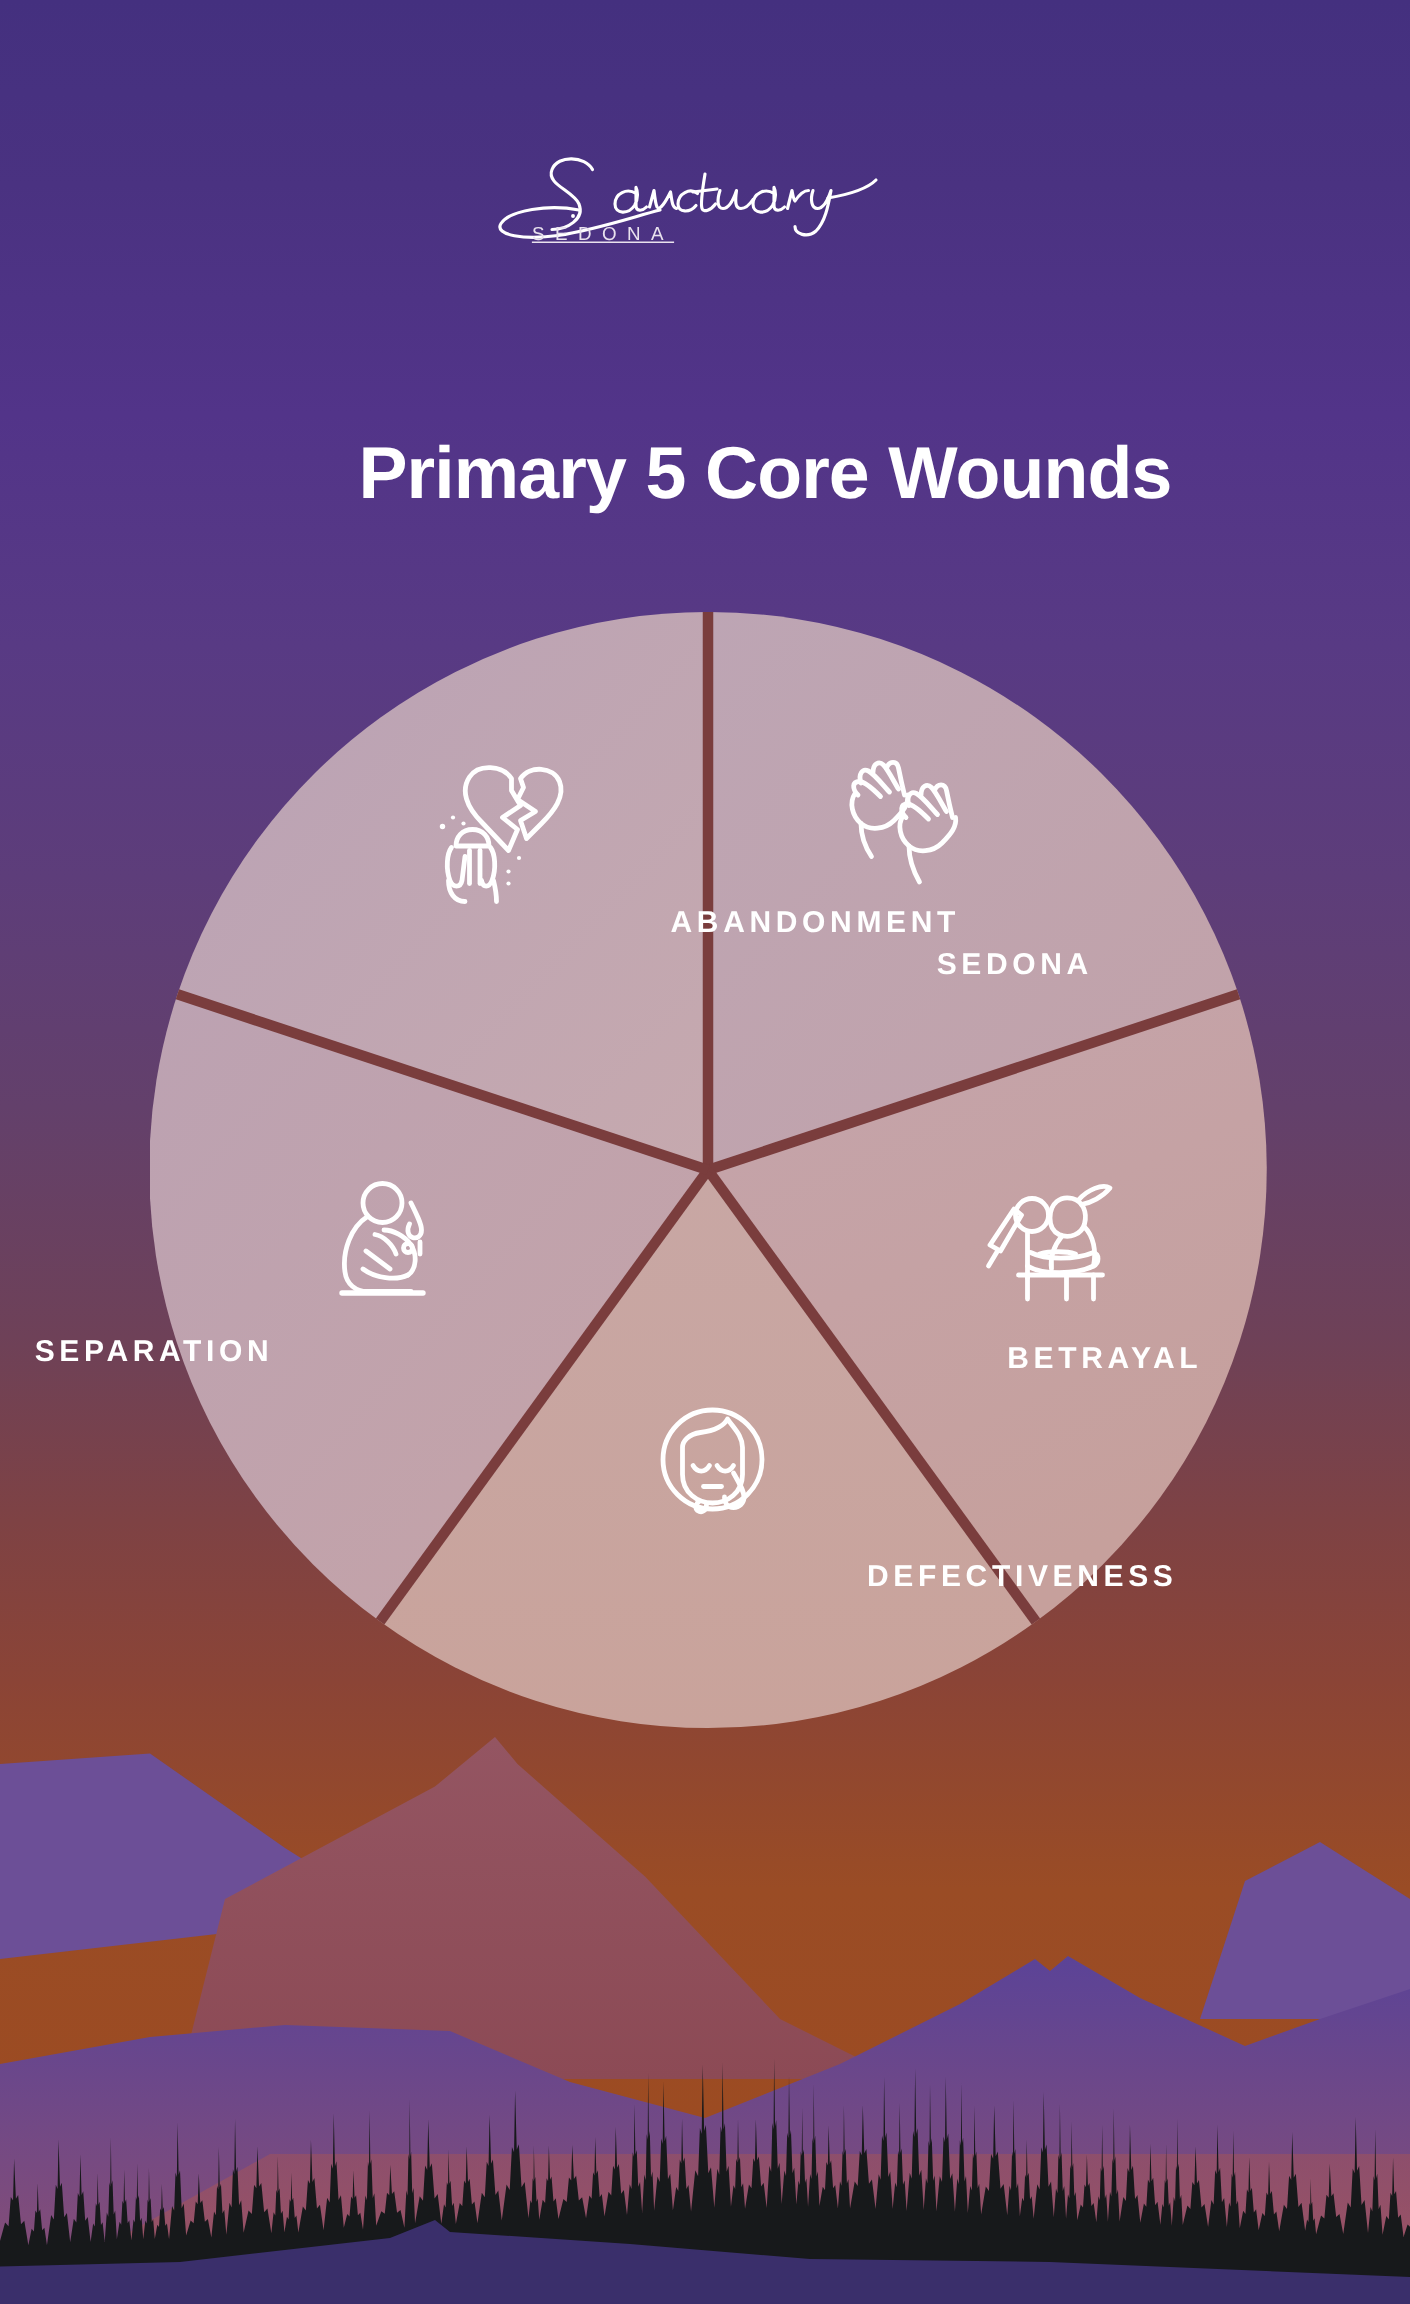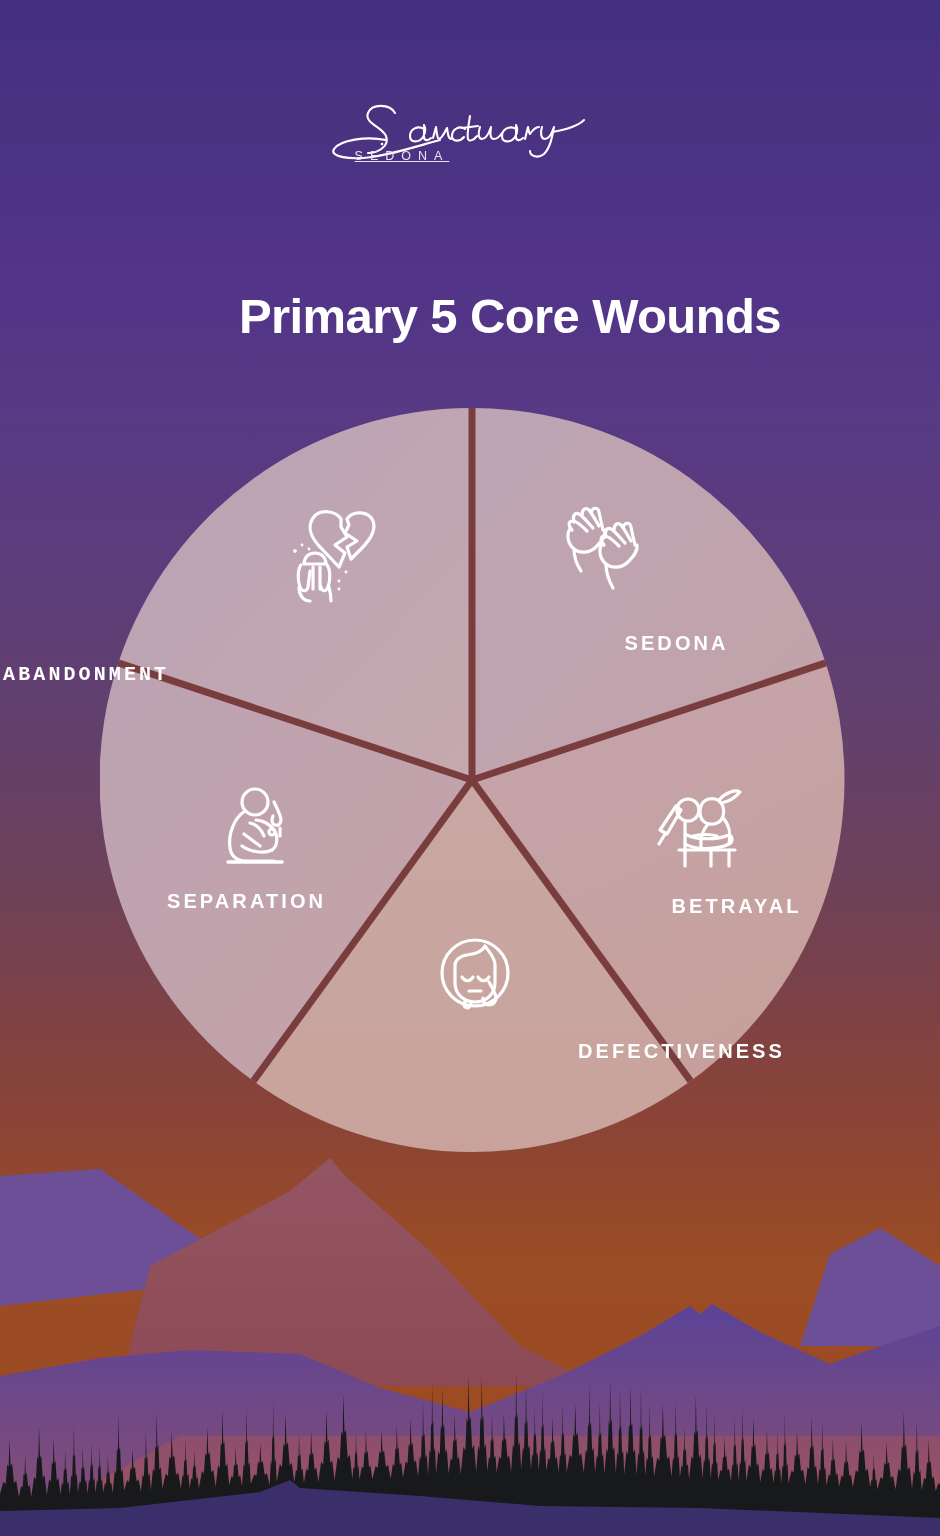--- a/index.html
+++ b/index.html
@@ -92,25 +92,25 @@
     white-space: nowrap;
     text-indent: 3.1px;
     pointer-events: none;
   }
   .seg-icon {
     position: absolute;
     pointer-events: none;
   }
 
   
-  .lbl-abandonment { left: 0;   top: 663px; width: 640px; text-align: left; font-family: Liberation Mono, monospace; }
+  .lbl-abandonment { left: 0;   top: 604px; width: 640px; text-align: right; }
   .lbl-abuse       { left: 470px; top: 632px; width: 410px; text-align: center; }
   .lbl-betrayal    { left: 500px; top: 895px; width: 470px; text-align: center; }
   .lbl-defective   { left: 160px; top: 1040px; width: 625px; text-align: right; }
-  .lbl-separation  { left: 20px; top: 890px; width: 450px; text-align: center; }
+  .lbl-separation  { left: 20px; top: 890px; width: 450px; text-align: left; }
 
   .ico-abandonment { left: 277px; top: 497px; }
   .ico-abuse       { left: 552px; top: 495px; }
   .ico-betrayal    { left: 645px; top: 778px; }
   .ico-defective   { left: 427px; top: 925px; }
   .ico-separation  { left: 212px; top: 778px; }
 </style>
 </head>
 <body>
 

